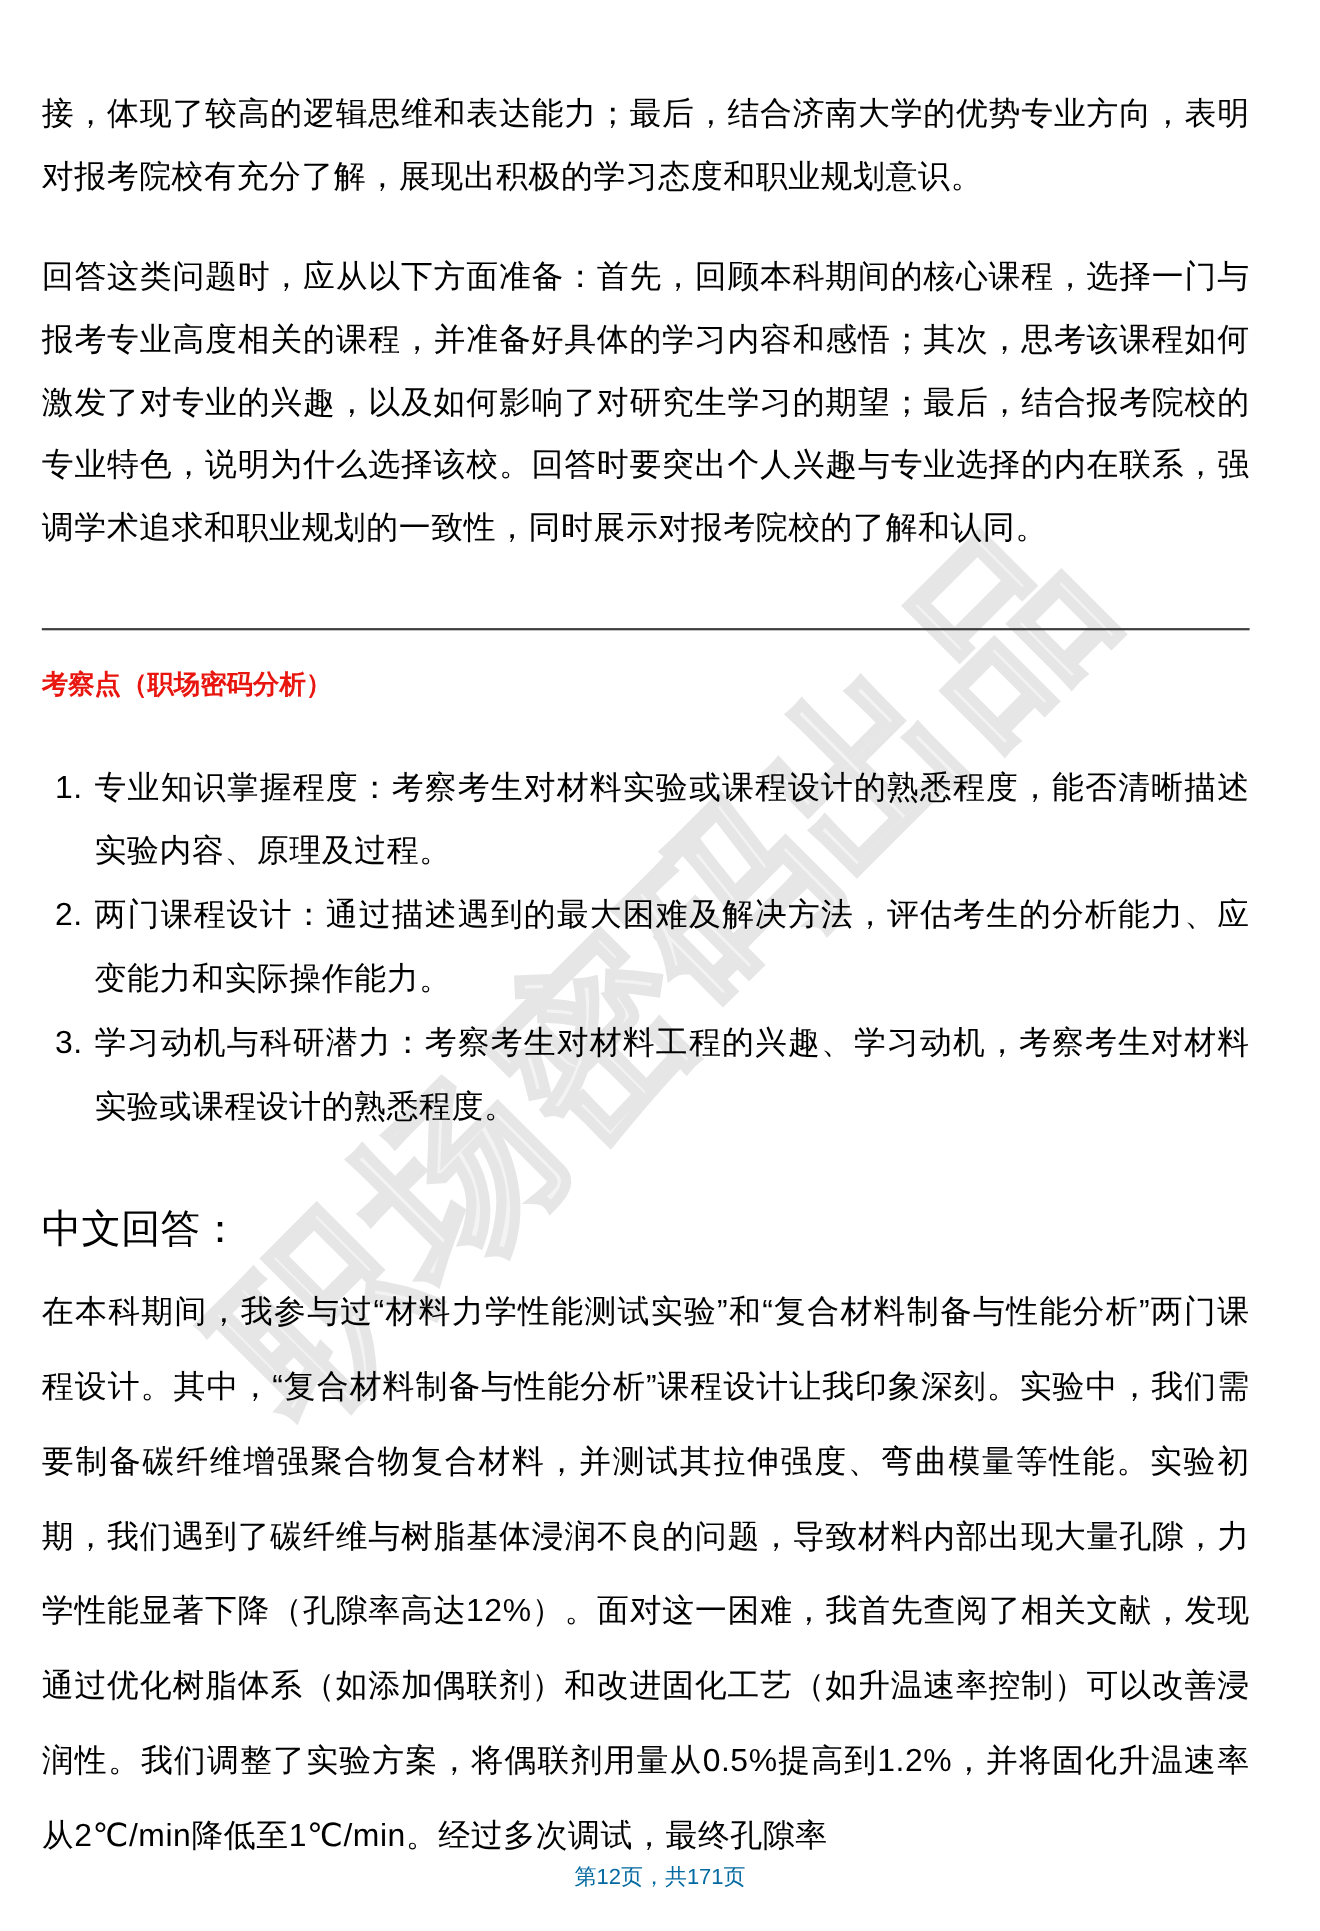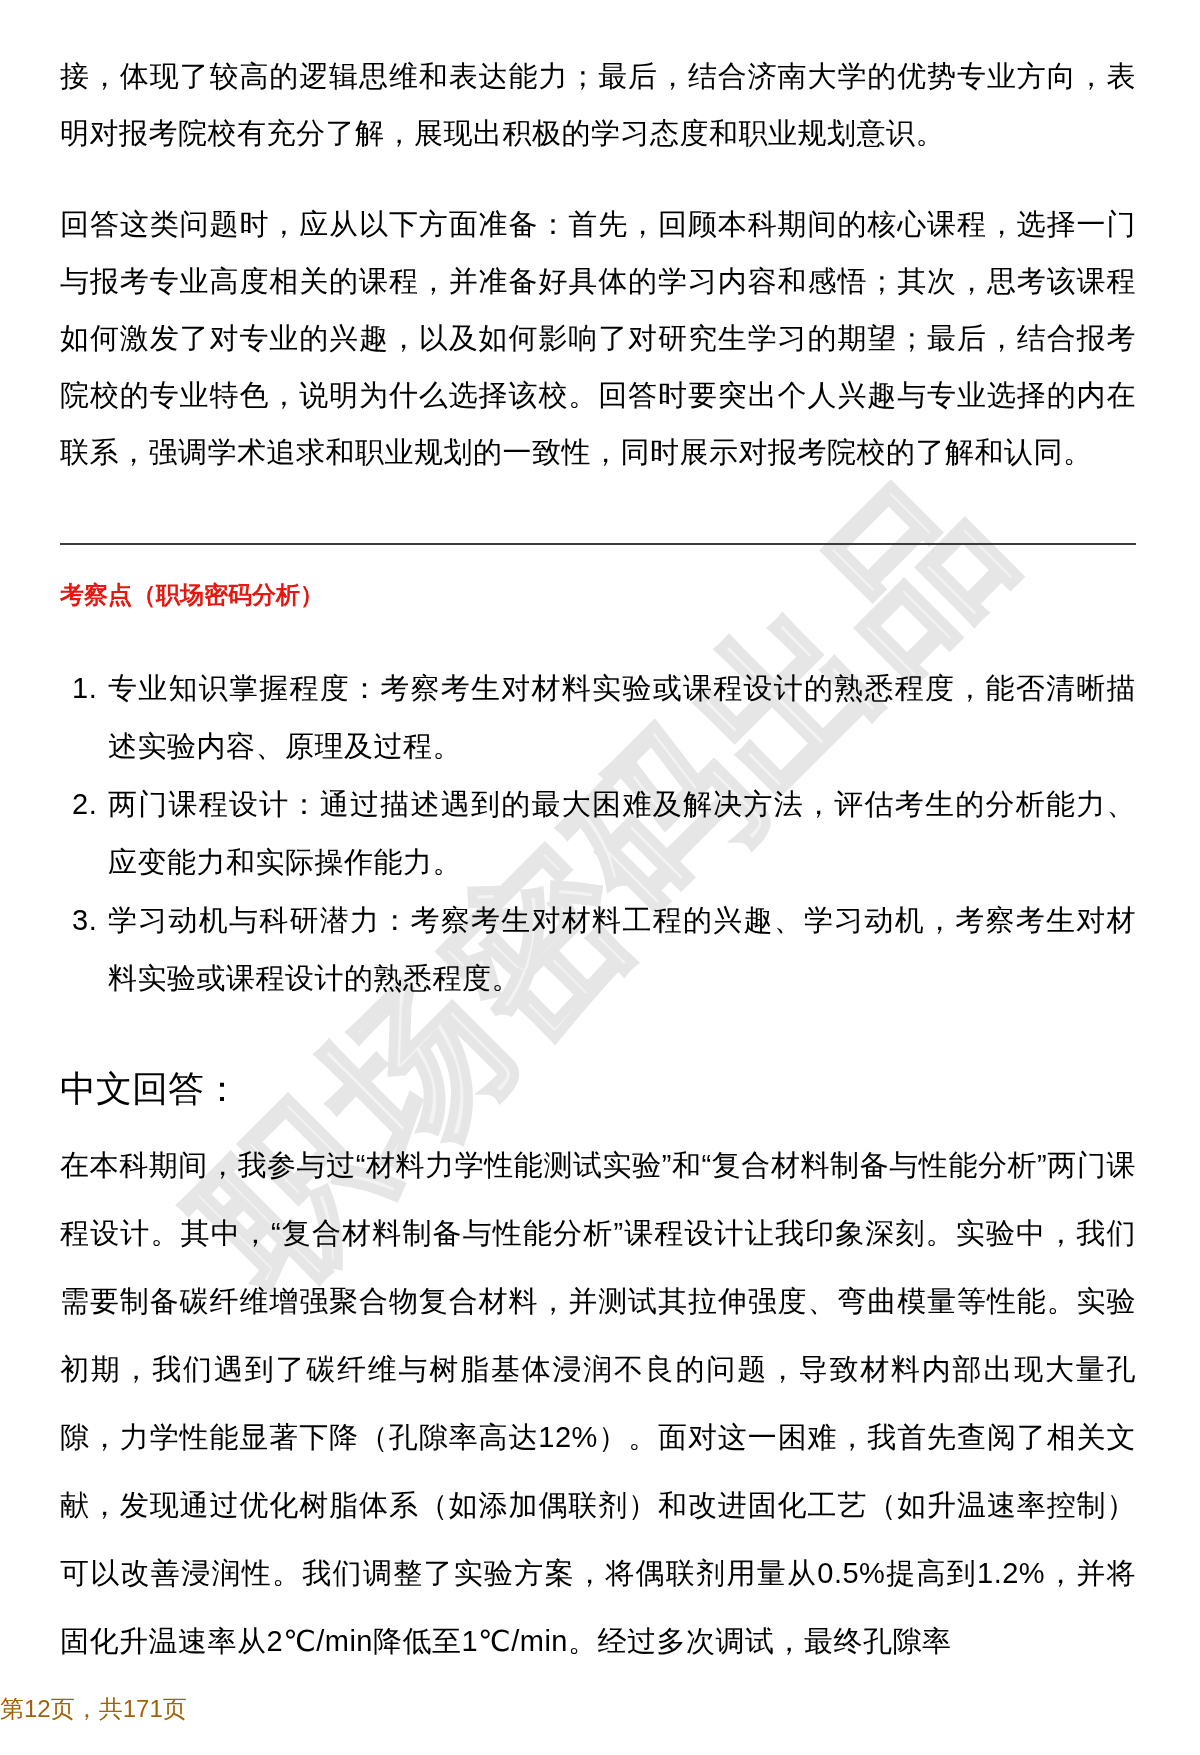--- a/index.html
+++ b/index.html
@@ -24,21 +24,22 @@
     white-space: nowrap;
     color: #f3f3f3;
     -webkit-text-stroke: 4px #e6e6e6;
     z-index: 0;
     pointer-events: none;
     user-select: none;
   }
   .content {
     position: relative;
     z-index: 1;
-    padding: 48px 64px 0 60px;
+    padding: 48px 64px 0 38px;
+    margin-top: 28px;
   }
   .para {
     font-size: 29px;
     line-height: 57px;
     text-align: justify;
     margin: 0 0 34px 0;
     letter-spacing: 0.5px;
   }
   .divider {
     border: none;
@@ -91,23 +92,23 @@
     font-size: 29px;
     line-height: 68px;
     text-align: justify;
     letter-spacing: 0.5px;
   }
   .footer {
     position: absolute;
     left: 0;
     right: 0;
     top: 1693px;
-    text-align: left;
-    font-size: 24px;
-    color: #a16207;
+    text-align: center;
+    font-size: 20px;
+    color: #0369a1;
     z-index: 1;
   }
 </style>
 </head>
 <body>
 
 <div class="page">
 
   <div class="watermark">职场密码出品</div>
 

